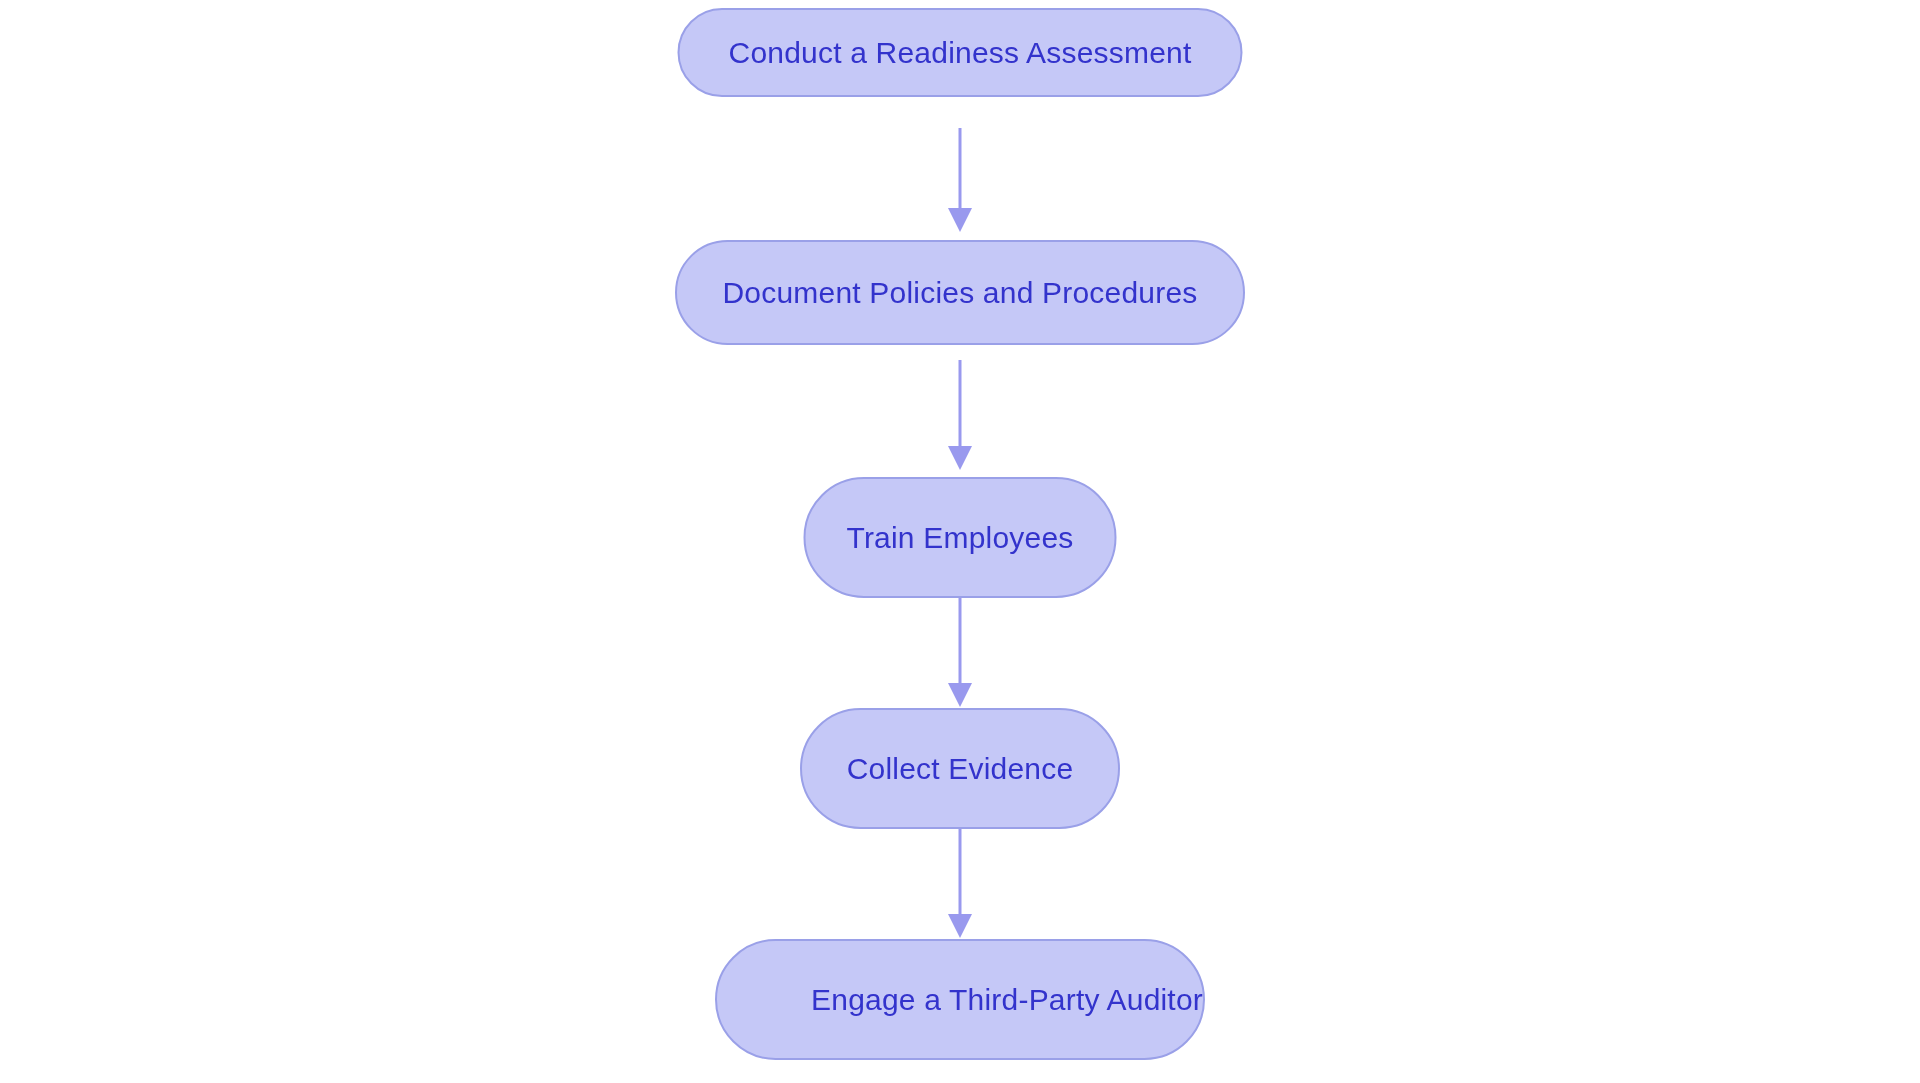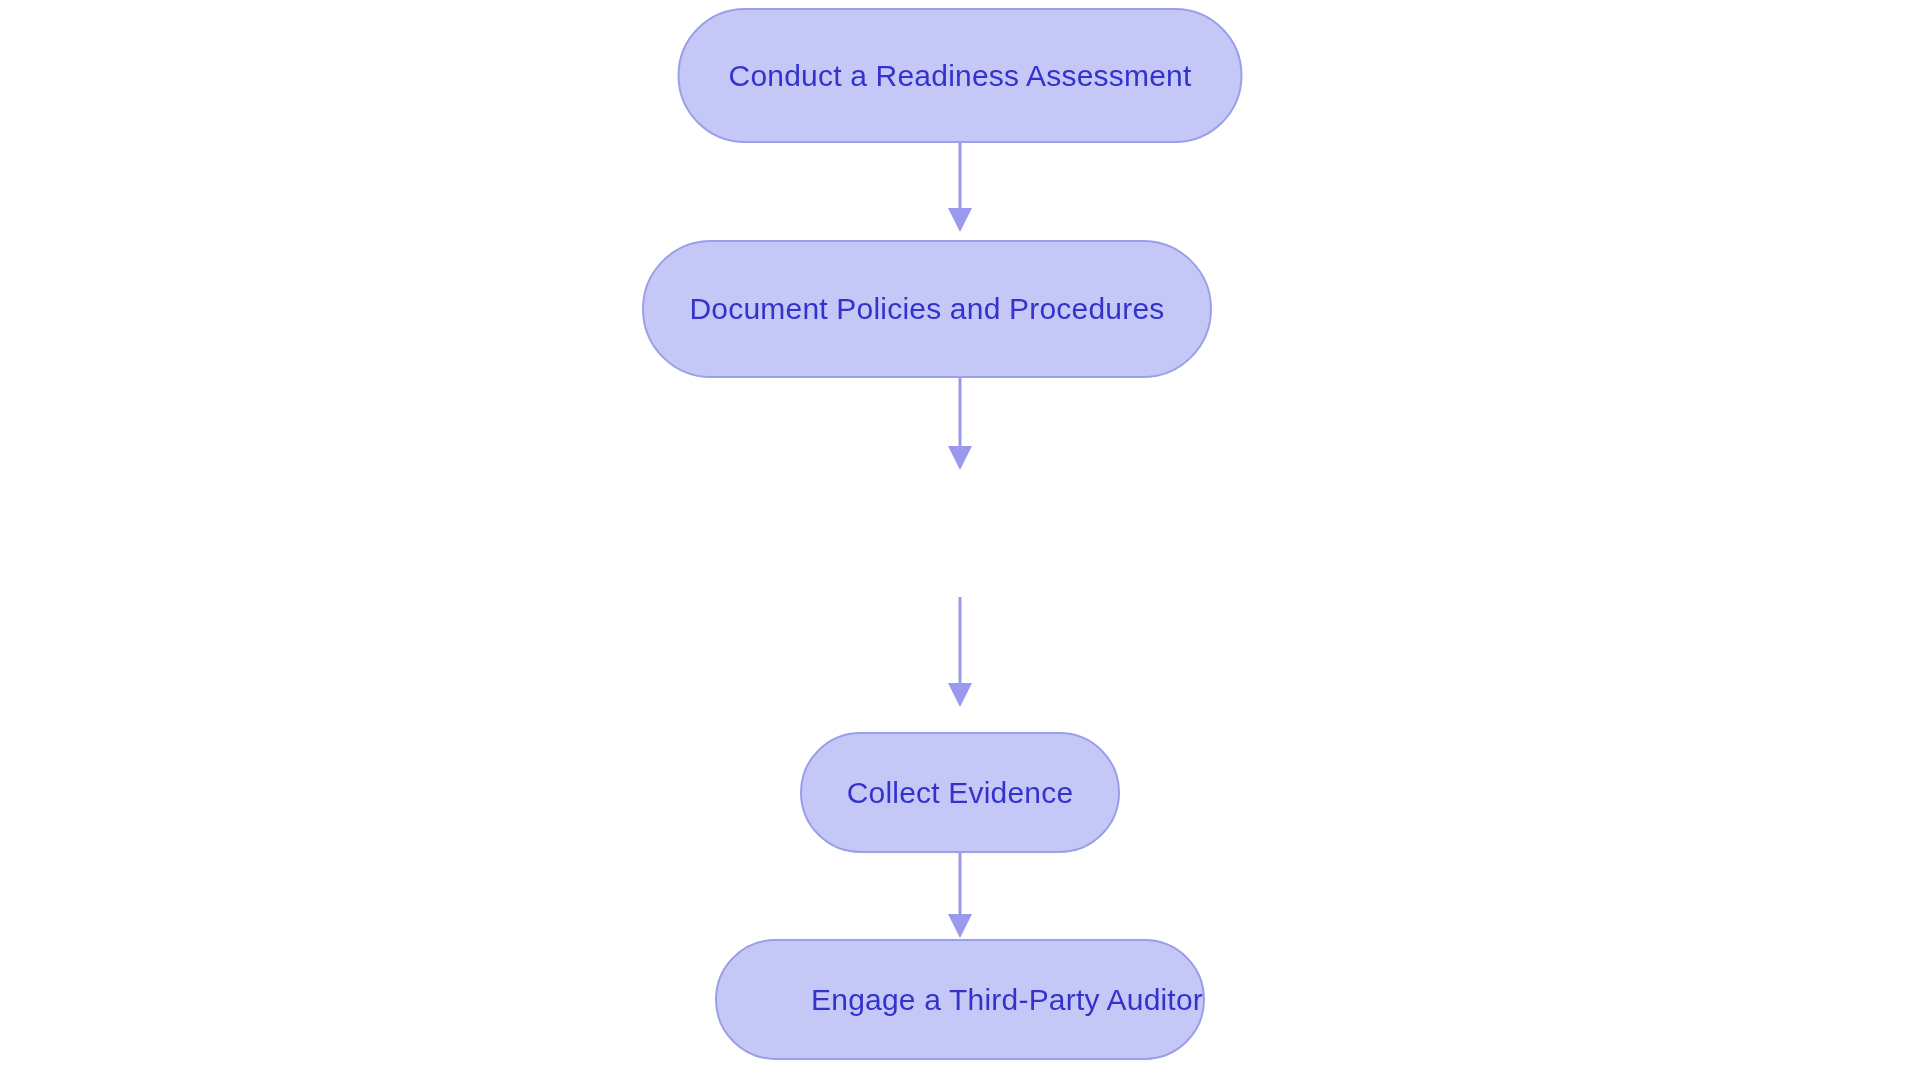--- a/index.html
+++ b/index.html
@@ -67,30 +67,33 @@
   <svg class="edge" style="left:960px; top:597px; width:40px; height:112px;" width="40" height="112" viewBox="0 0 40 112">
     <line x1="20" y1="0" x2="20" y2="90" stroke="#9999ee" stroke-width="3"></line>
     <polygon points="20,110 8,86 32,86" fill="#9999ee"></polygon>
   </svg>
 
   <svg class="edge" style="left:960px; top:828px; width:40px; height:112px;" width="40" height="112" viewBox="0 0 40 112">
     <line x1="20" y1="0" x2="20" y2="90" stroke="#9999ee" stroke-width="3"></line>
     <polygon points="20,110 8,86 32,86" fill="#9999ee"></polygon>
   </svg>
 
-  <div class="node" style="left:960px; top:8px; width:565px; height:135px;">
+  <div class="node" style="left:960px; top:8px; width:565px; height:89px;">
     <span class="node-label">Conduct a Readiness Assessment</span>
   </div>
 
-  <div class="node" style="left:927px; top:240px; width:570px; height:138px;">
+  <div class="node" style="left:960px; top:240px; width:570px; height:105px;">
     <span class="node-label">Document Policies and Procedures</span>
   </div>
 
+  <div class="node" style="left:960px; top:477px; width:313px; height:121px;">
+    <span class="node-label">Train Employees</span>
+  </div>
 
-  <div class="node" style="left:960px; top:732px; width:320px; height:121px;">
+  <div class="node" style="left:960px; top:708px; width:320px; height:121px;">
     <span class="node-label">Collect Evidence</span>
   </div>
 
   <div class="node" style="left:960px; top:939px; width:490px; height:121px;justify-content:flex-end;">
     <span class="node-label">Engage a Third-Party Auditor</span>
   </div>
 
 </div>
 
 </body></html>

